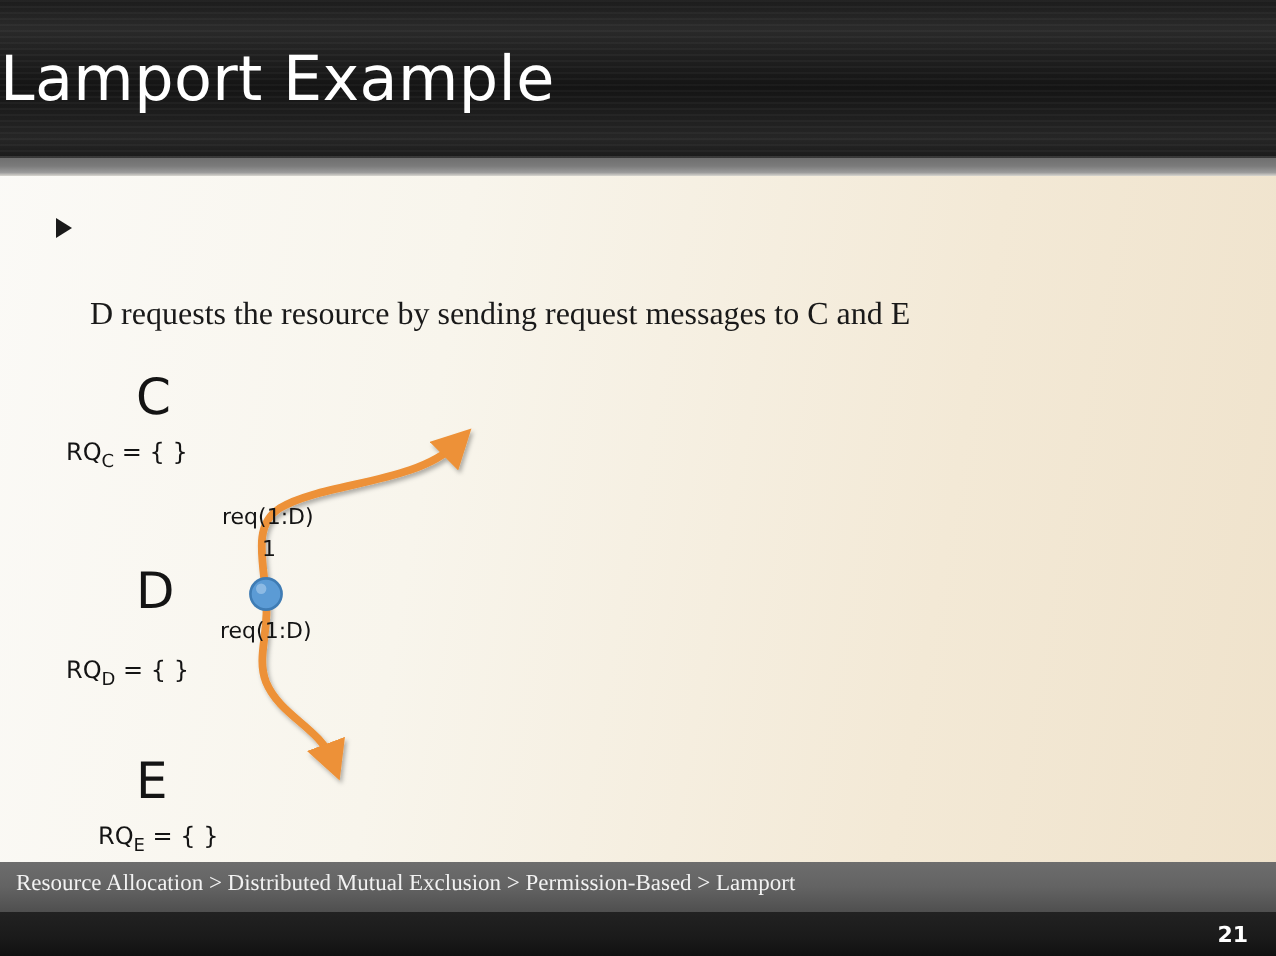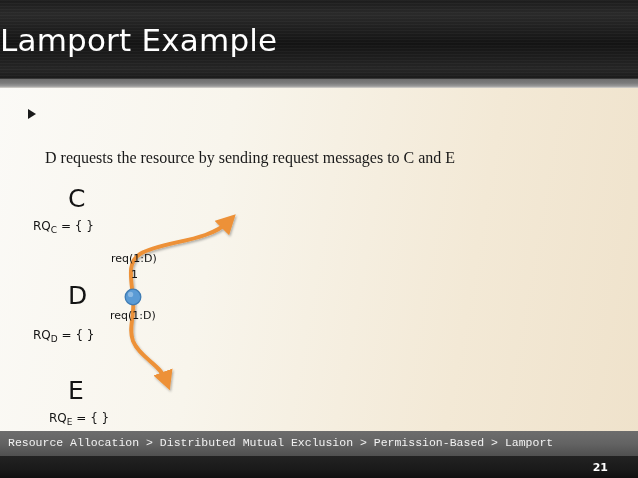--- a/index.html
+++ b/index.html
@@ -134,32 +134,32 @@
     position: absolute;
     left: 0; top: 431px;
     width: 638px; height: 25px;
     background: linear-gradient(180deg, #6d6d6d 0%, #636363 50%, #4f4f4f 100%);
   }
   #footer-text {
     position: absolute;
     left: 8px; top: 5px;
     color: #f2f2f2;
     font-size: 11.5px;
-    font-family: Liberation Mono, monospace;
+    font-family: Liberation Serif, serif;
     white-space: nowrap;
   }
   #footer-dark {
     position: absolute;
     left: 0; top: 456px;
     width: 638px; height: 22px;
     background: linear-gradient(180deg, #222222 0%, #1a1a1a 60%, #101010 100%);
   }
   #page-number {
     position: absolute;
-    right: 30px; top: 5px;
+    right: 14px; top: 5px;
     color: #ffffff;
     font-size: 11px;
     font-weight: bold;
     font-family: "DejaVu Sans", sans-serif;
   }
 </style>
 </head>
 <body>
 
 <div id="slide">

